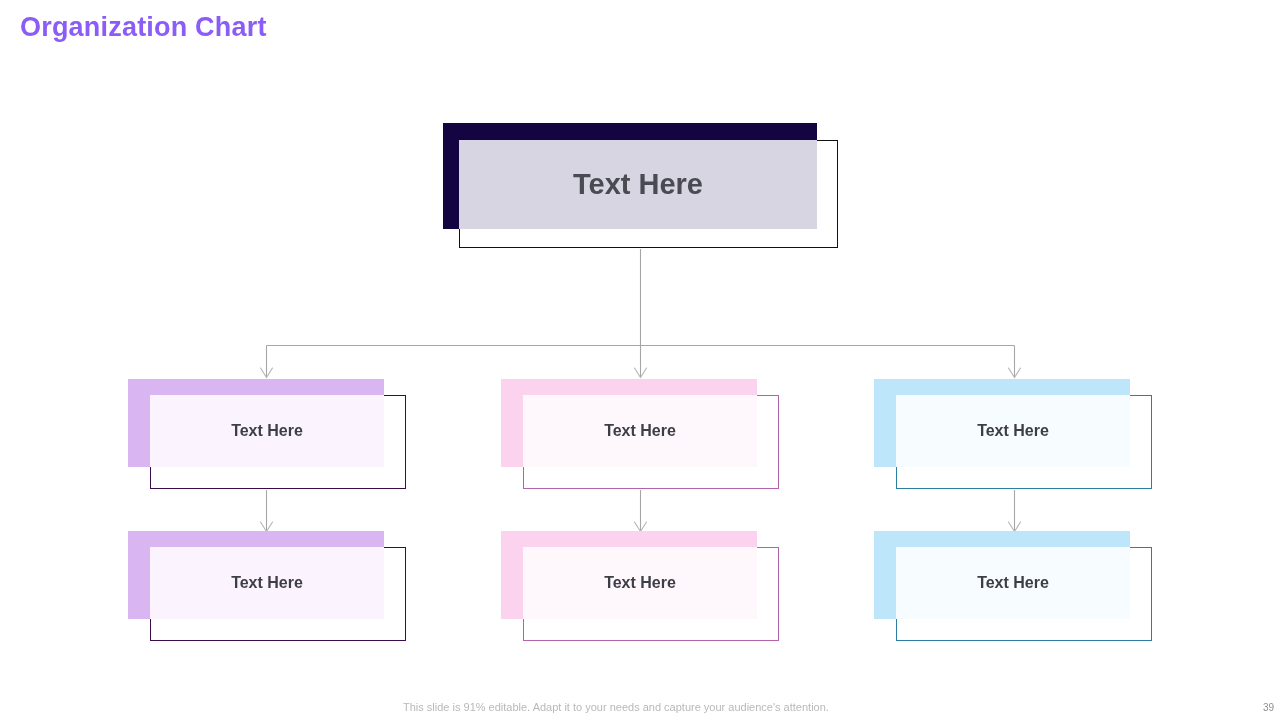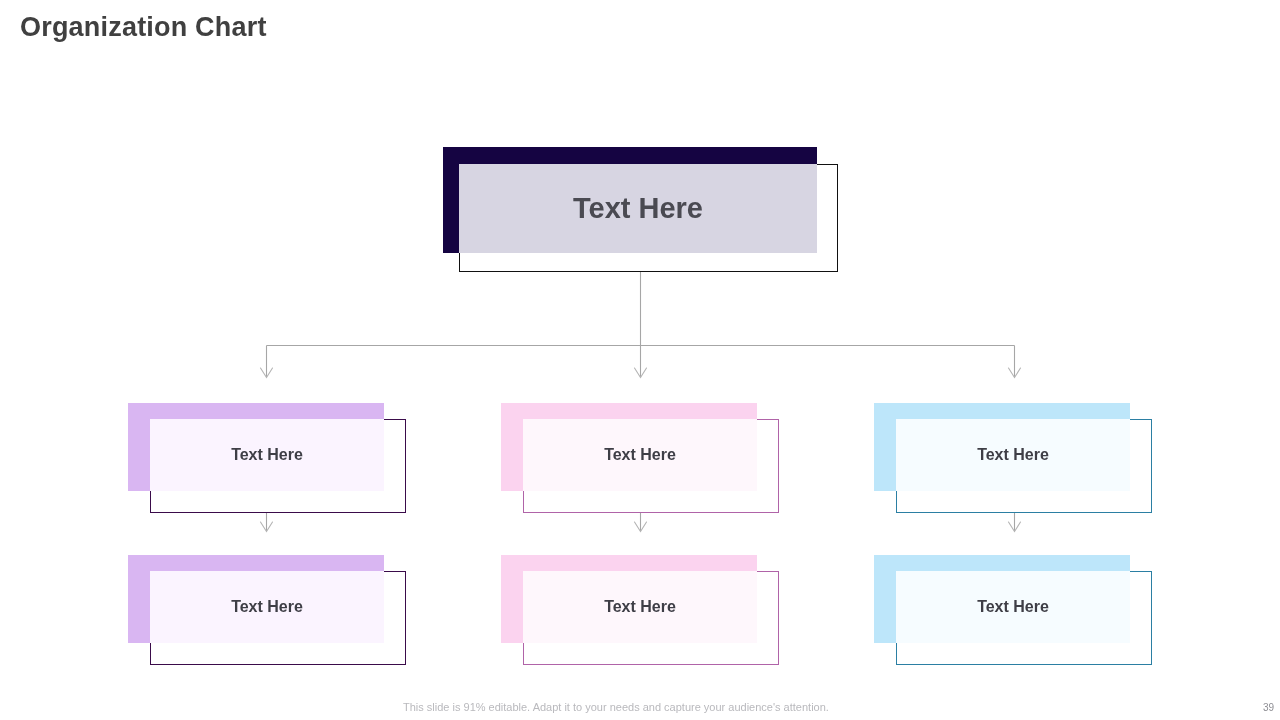--- a/index.html
+++ b/index.html
@@ -22,39 +22,38 @@
     background: #ffffff;
   }
 
   
   .page-title {
     position: absolute;
     left: 20px;
     top: 12px;
     font-size: 27px;
     font-weight: bold;
-    color: #404040;
+    color: #8b5cf6;
     letter-spacing: 0.2px;
     white-space: nowrap;
   }
 
   
   .connectors {
     position: absolute;
     left: 0;
     top: 0;
     width: 1280px;
     height: 720px;
     pointer-events: none;
   }
 
   
   .node {
     position: absolute;
-    margin-top: 24px;
   }
   .node .shadow-rect {
     position: absolute;
     left: 0;
     top: 0;
   }
   .node .frame-rect {
     position: absolute;
     background: #ffffff;
     box-sizing: border-box;

